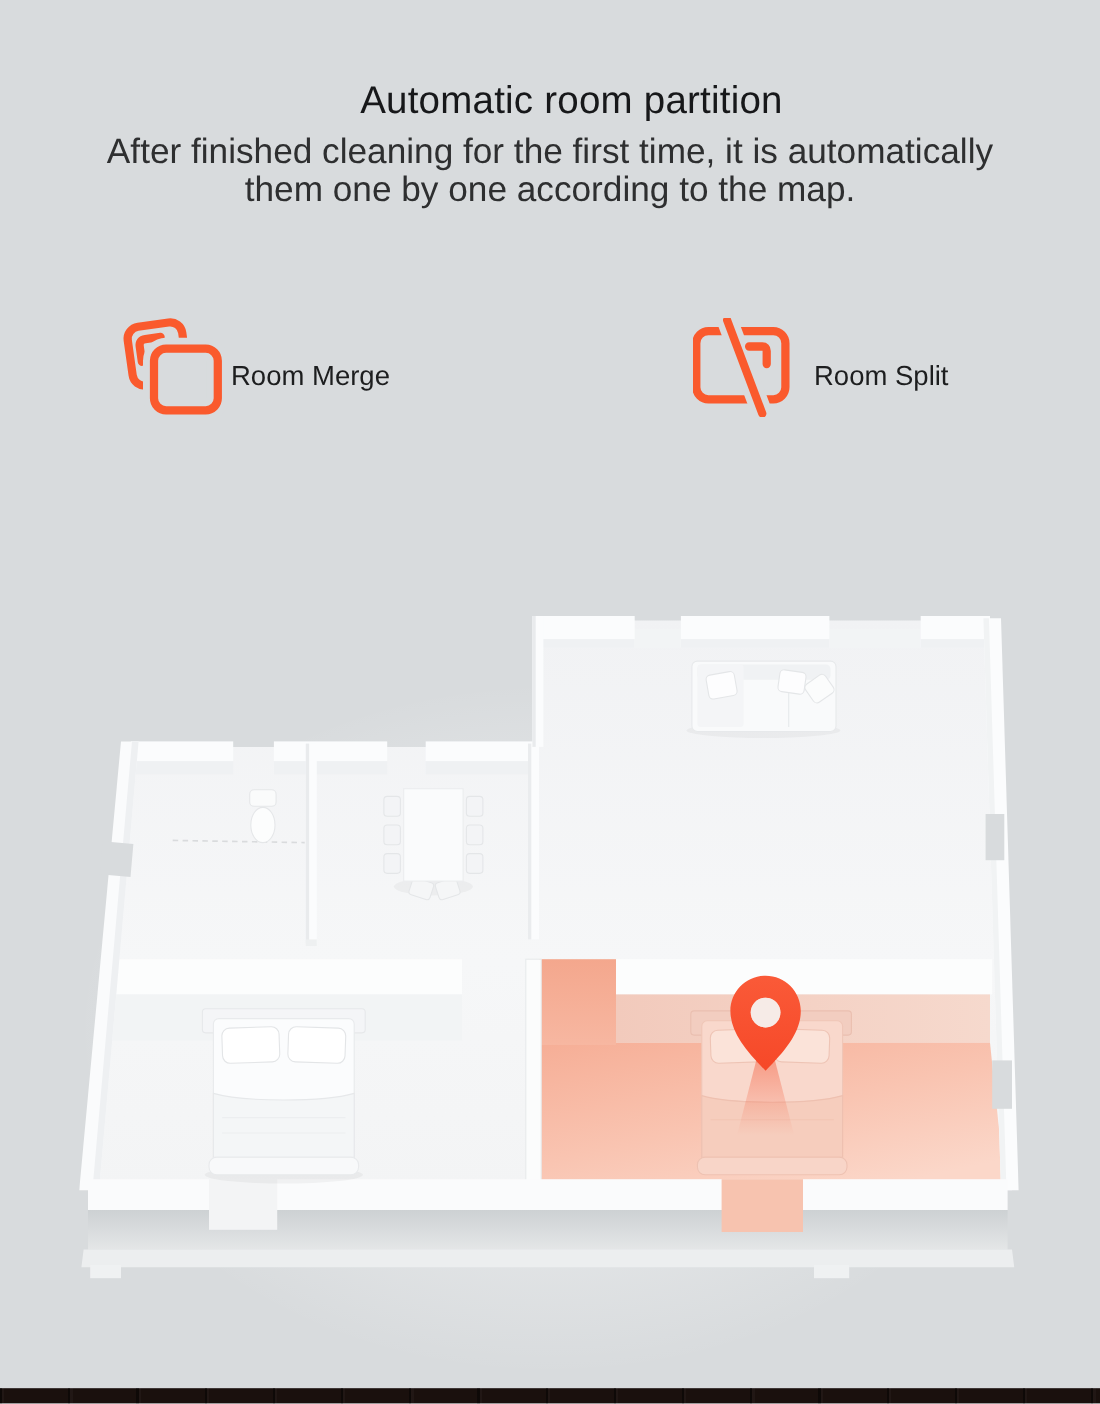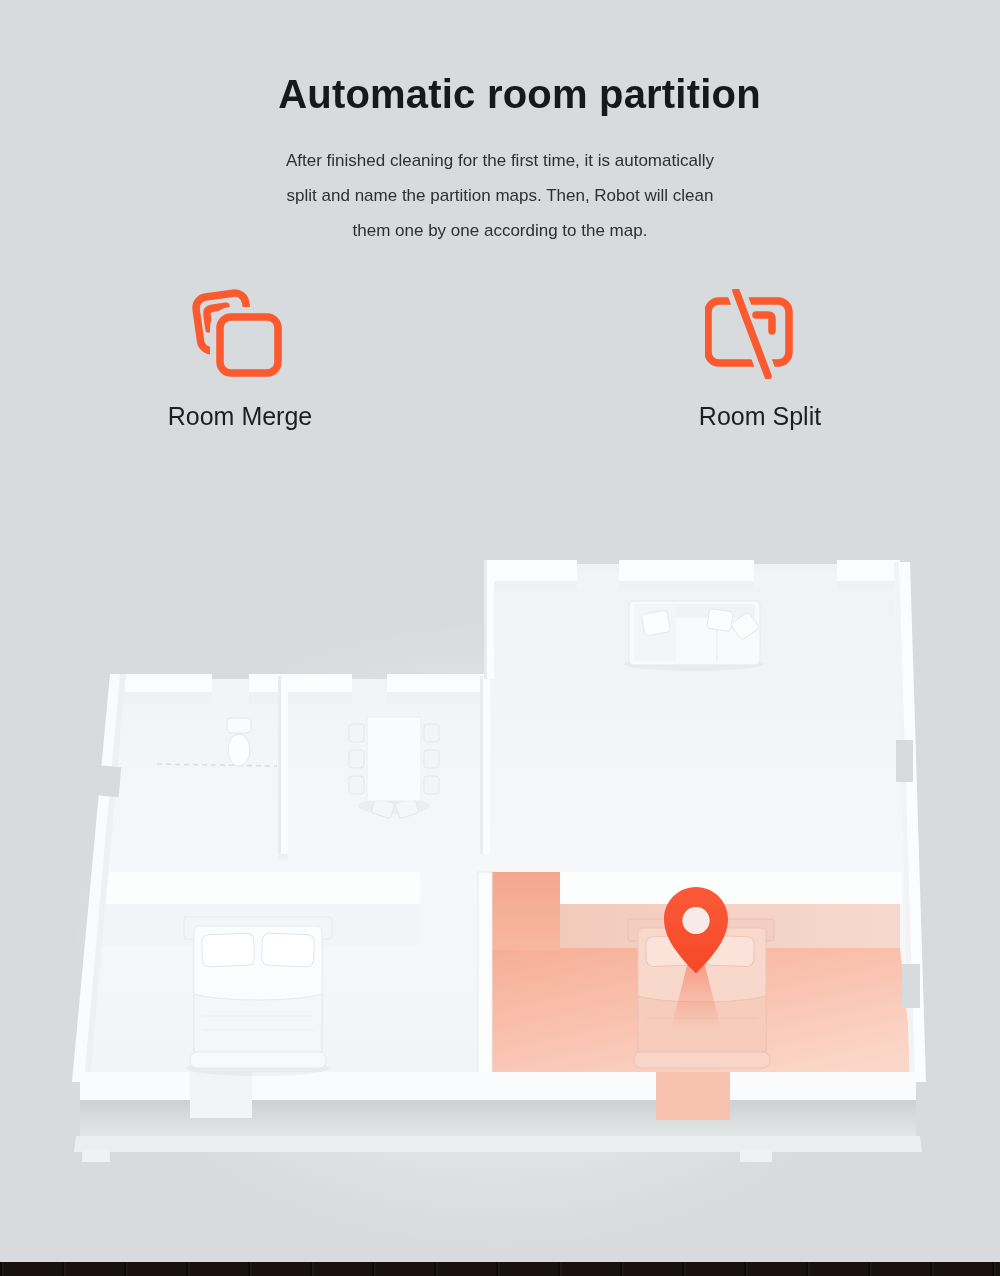--- a/index.html
+++ b/index.html
@@ -20,31 +20,31 @@
   }
   .stage{position:absolute;inset:0;}
   .glow{
     position:absolute;left:70px;top:620px;width:860px;height:630px;
     background:radial-gradient(closest-side, rgba(250,251,252,.75), rgba(250,251,252,0));
     pointer-events:none;
   }
   .header{position:absolute;left:0;top:0;width:1000px;text-align:center;}
   .title{
     margin:0;padding-top:72px;
-    font-size:40px;font-weight:700;color:var(--title);letter-spacing:.2px;padding-left:39px;
+    font-size:35px;font-weight:400;color:var(--title);letter-spacing:.2px;padding-left:39px;
   }
   .desc{
-    margin-top:26px;font-size:17px;line-height:35px;color:var(--body);
+    margin-top:8px;font-size:32px;line-height:35px;color:var(--body);
   }
   .desc div{white-space:nowrap;}
   .features{
     position:absolute;left:110px;top:282px;width:780px;
     display:flex;justify-content:space-between;
   }
-  .feature{width:260px;display:flex;flex-direction:column;align-items:center;}
+  .feature{width:260px;display:flex;align-items:center;}
   .feature .icon-box{height:104px;display:flex;align-items:center;justify-content:center;}
   .feature .label{margin-top:16px;font-size:25px;color:#1d1e1f;}
   .icon-stroke{fill:none;stroke:var(--accent);stroke-width:7.5;stroke-linejoin:round;}
   .icon-stroke-round{fill:none;stroke:var(--accent);stroke-width:7.5;stroke-linecap:round;stroke-linejoin:round;}
   .icon-carve{fill:var(--bg);stroke:var(--bg);}
   .floorplan{position:absolute;left:72px;top:554px;width:856px;height:612px;}
   .wall{fill:#fbfcfd;}
   .wall-face{fill:#eff1f3;}
   .bottom-strip{
     position:absolute;left:0;bottom:0;width:1000px;height:14px;
@@ -56,21 +56,20 @@
 </head>
 <body>
 
 <div class="stage">
   <div class="glow"></div>
 
   <div class="header">
     <h1 class="title">Automatic room partition</h1>
     <div class="desc">
       <div>After finished cleaning for the first time, it is automatically</div>
-      <div>split and name the partition maps. Then, Robot will clean</div>
       <div>them one by one according to the map.</div>
     </div>
   </div>
 
   <div class="features">
 
     <div class="feature">
       <div class="icon-box">
         <svg width="100" height="94" viewBox="0 0 100 94">
           <g transform="rotate(-8 32 34)">

